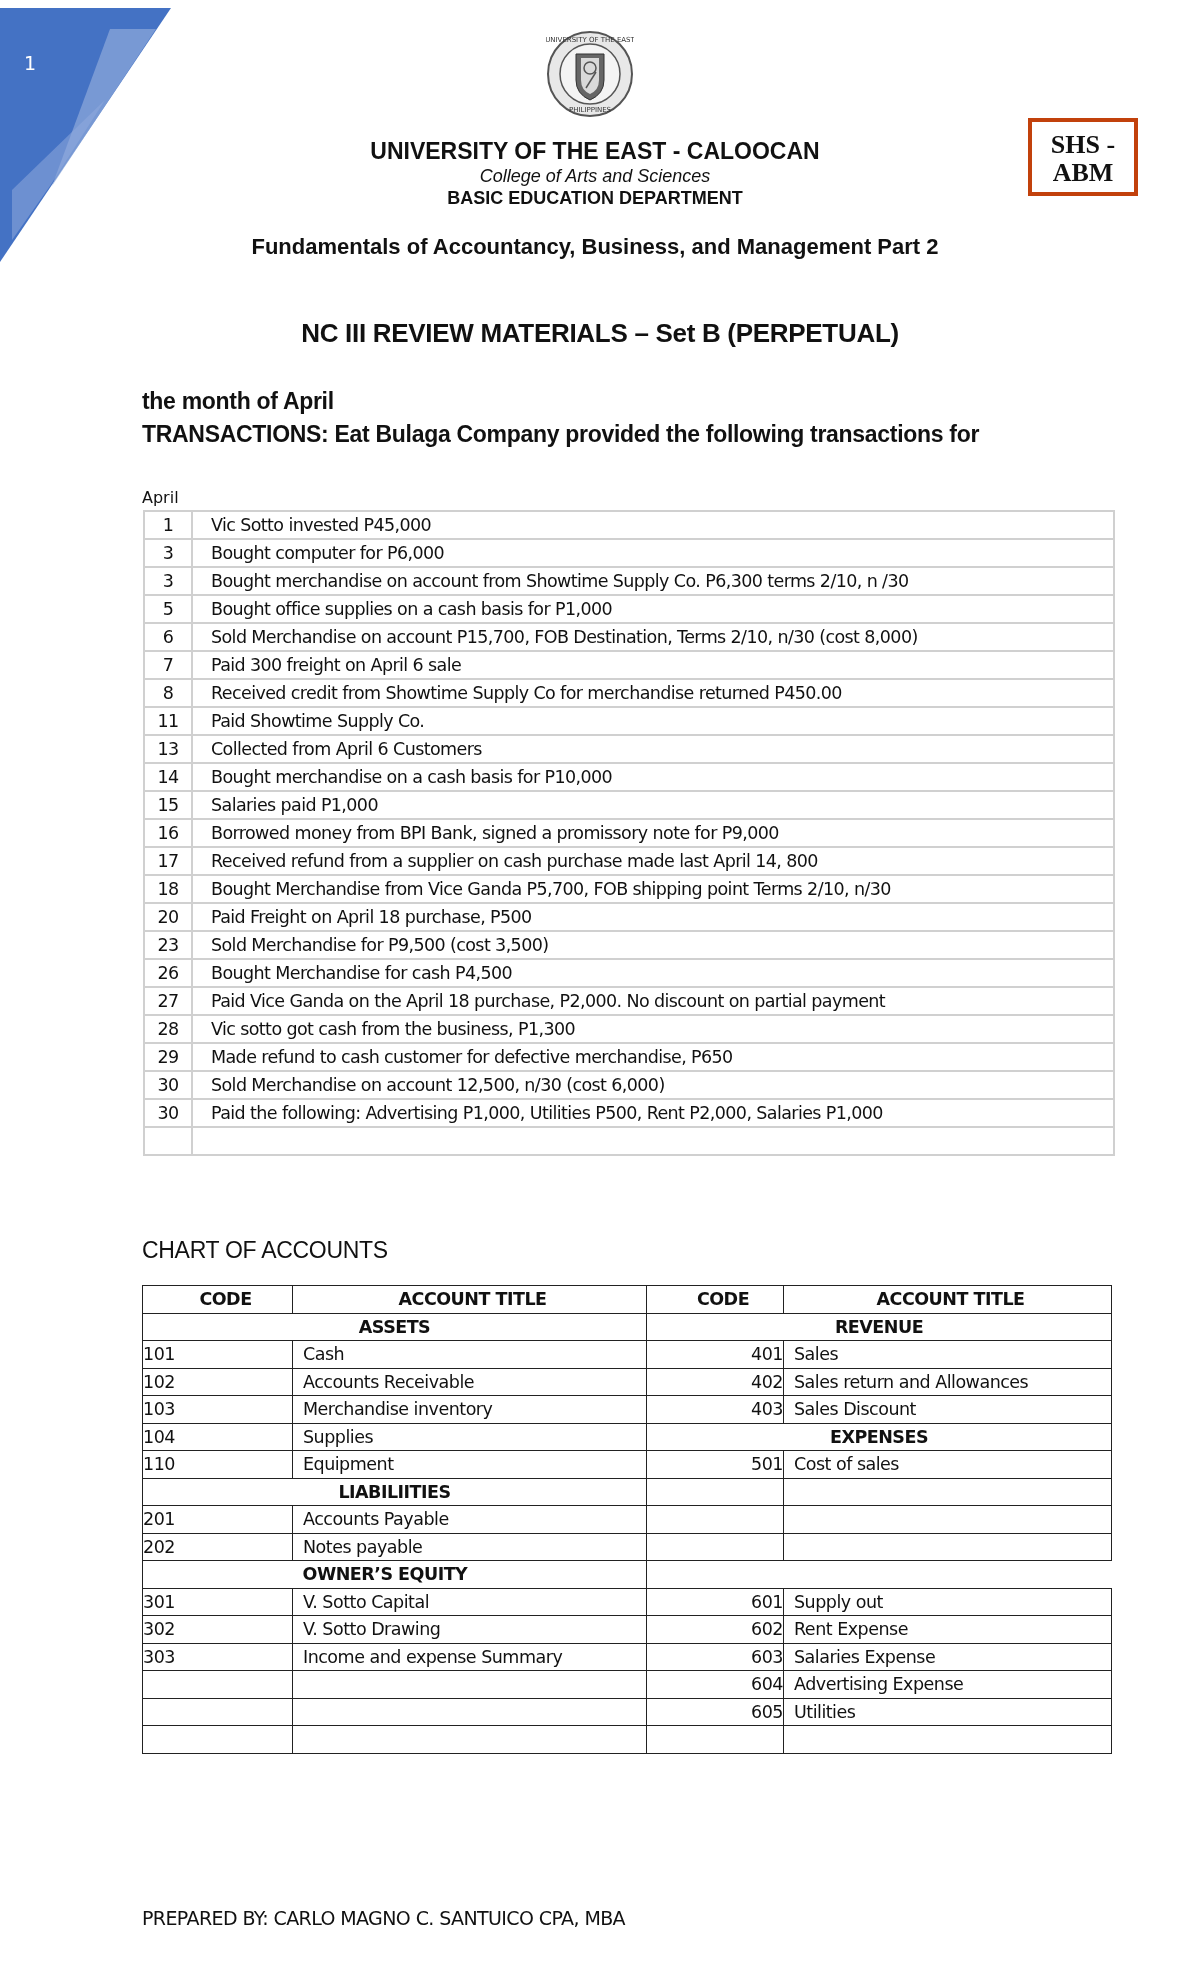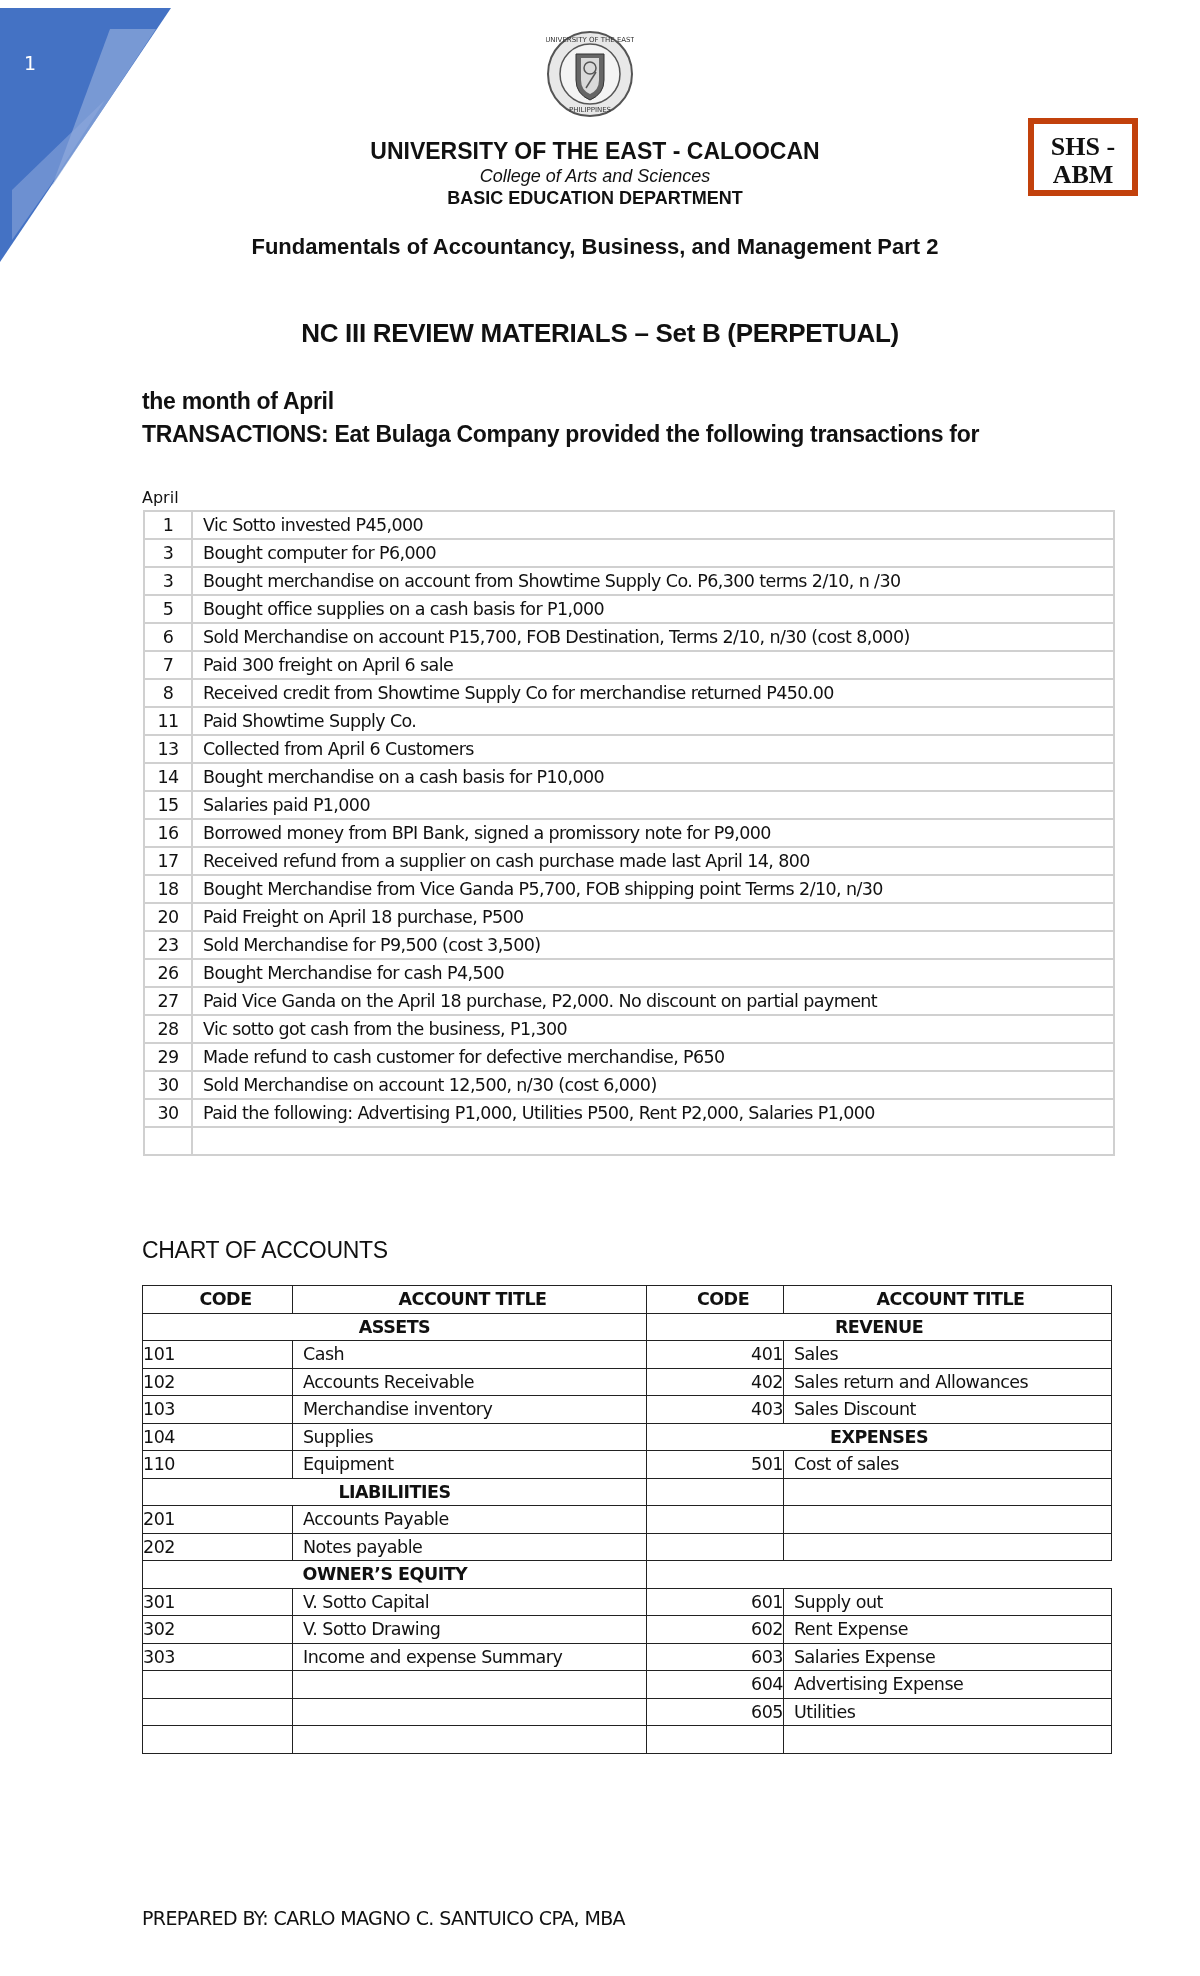--- a/index.html
+++ b/index.html
@@ -5,29 +5,29 @@
   html, body { margin:0; padding:0; background:#ffffff; }
   body { width:1200px; height:1976px; position:relative; overflow:hidden; font-family:"Liberation Sans", sans-serif; color:#111; }
   .deco { position:absolute; left:0; top:0; width:180px; height:270px; }
   .page-num { position:absolute; left:24px; top:52px; font-family:"DejaVu Sans", sans-serif; font-size:19px; color:#ffffff; }
   .logo { position:absolute; left:546px; top:30px; width:88px; height:88px; }
   .hdr { position:absolute; left:0; width:1200px; text-align:center; padding-right:0; }
   .uni { top:138px; font-weight:bold; font-size:23px; left:-5px; }
   .college { top:166px; font-style:italic; font-size:18px; left:-5px; }
   .dept { top:188px; font-weight:bold; font-size:18px; left:-5px; }
   .course { top:234px; font-weight:bold; font-size:22px; left:-5px; }
-  .shs-box { position:absolute; left:1028px; top:118px; width:110px; height:78px; border:6px solid #c2410c; box-sizing:border-box;
+  .shs-box { position:absolute; left:1028px; top:118px; width:110px; height:78px; border:4px solid #c2410c; box-sizing:border-box;
              font-family:"Liberation Serif", serif; font-weight:bold; font-size:26px; text-align:center; line-height:28px; padding-top:9px; }
   .cal { font-family:"DejaVu Sans", sans-serif; }
   .title { position:absolute; left:0; width:1200px; top:318px; text-align:center; font-weight:bold; font-size:26px; font-family:"Liberation Sans", sans-serif; letter-spacing:-0.3px; }
   .tx-head { position:absolute; left:142px; top:385px; width:950px; font-weight:bold; font-size:23px; line-height:33px; font-family:"Liberation Sans", sans-serif; letter-spacing:-0.3px;}
   .april { position:absolute; left:142px; top:488px; font-size:16px; }
   table { border-collapse:collapse; position:absolute; font-family:"DejaVu Sans", sans-serif; }
   .tx-table { left:143px; top:510px; width:972px; }
-  .tx-table td { border:2px solid #d0d0d0; height:26px; font-size:17.5px; padding:0 10px; white-space:nowrap; letter-spacing:-0.6px; }
+  .tx-table td { border:2px solid #d0d0d0; height:26px; font-size:17.5px; padding:0 18px; white-space:nowrap; letter-spacing:-0.6px; }
   .tx-table td.day { width:46px; text-align:center; padding:0; }
   .coa-title { position:absolute; left:142px; top:1237px; font-weight:normal; font-size:23px; font-family:"Liberation Sans", sans-serif; letter-spacing:-0.3px;}
   .coa-table { left:142px; top:1285px; width:970px; }
   .coa-table td { border:1.5px solid #222; height:26.5px; font-size:17.5px; padding:0 10px; white-space:nowrap; letter-spacing:-0.5px; }
   .coa-table td.c1 { width:133px; text-align:left; padding:0; }
   .coa-table td.c2 { width:327px; }
   .coa-table td.c3 { width:120px; text-align:right; padding:0; }
   .coa-table td.head { text-align:center; font-weight:bold;padding-left:16px; }
   .coa-table td.sec { text-align:center; font-weight:bold; }
   .coa-table td.noright { border-right:none; }

